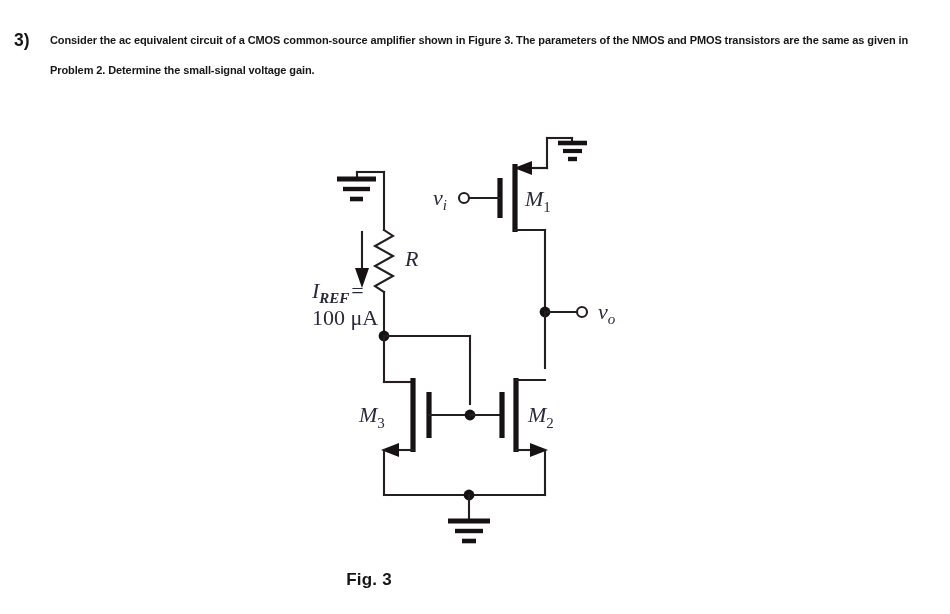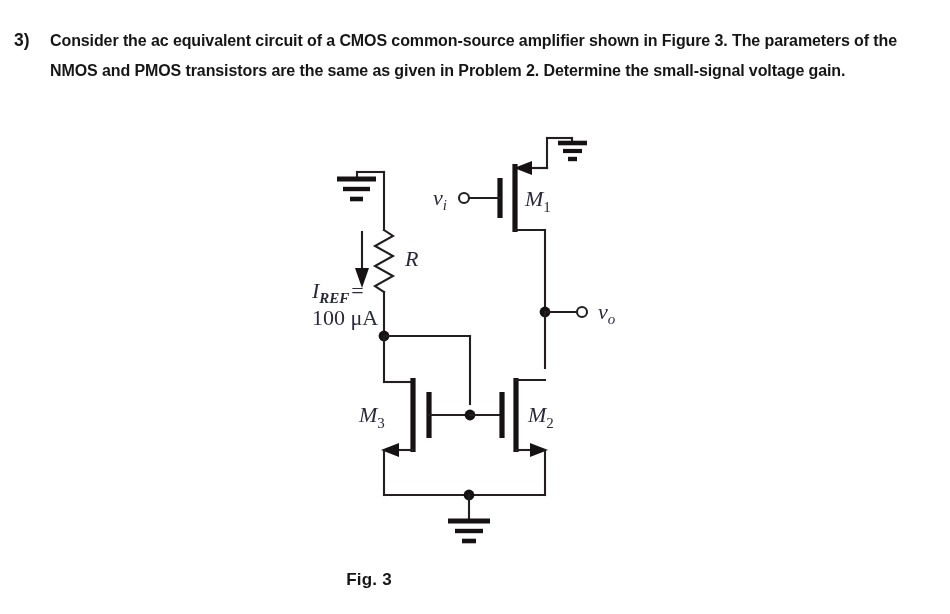--- a/index.html
+++ b/index.html
@@ -29,21 +29,21 @@
   }
   #question-number {
     font-size: 17.5px;
     font-weight: 700;
     line-height: 29px;
     flex: 0 0 auto;
     width: 36px;
     color: #161616;
   }
   #question-text {
-    font-size: 16px;
+    font-size: 11px;
     font-weight: 600;
     line-height: 29.5px;
     color: #161616;
     letter-spacing: -0.1px;
     max-width: 862px;
   }
 
   
   #figure-area {
     position: absolute;

